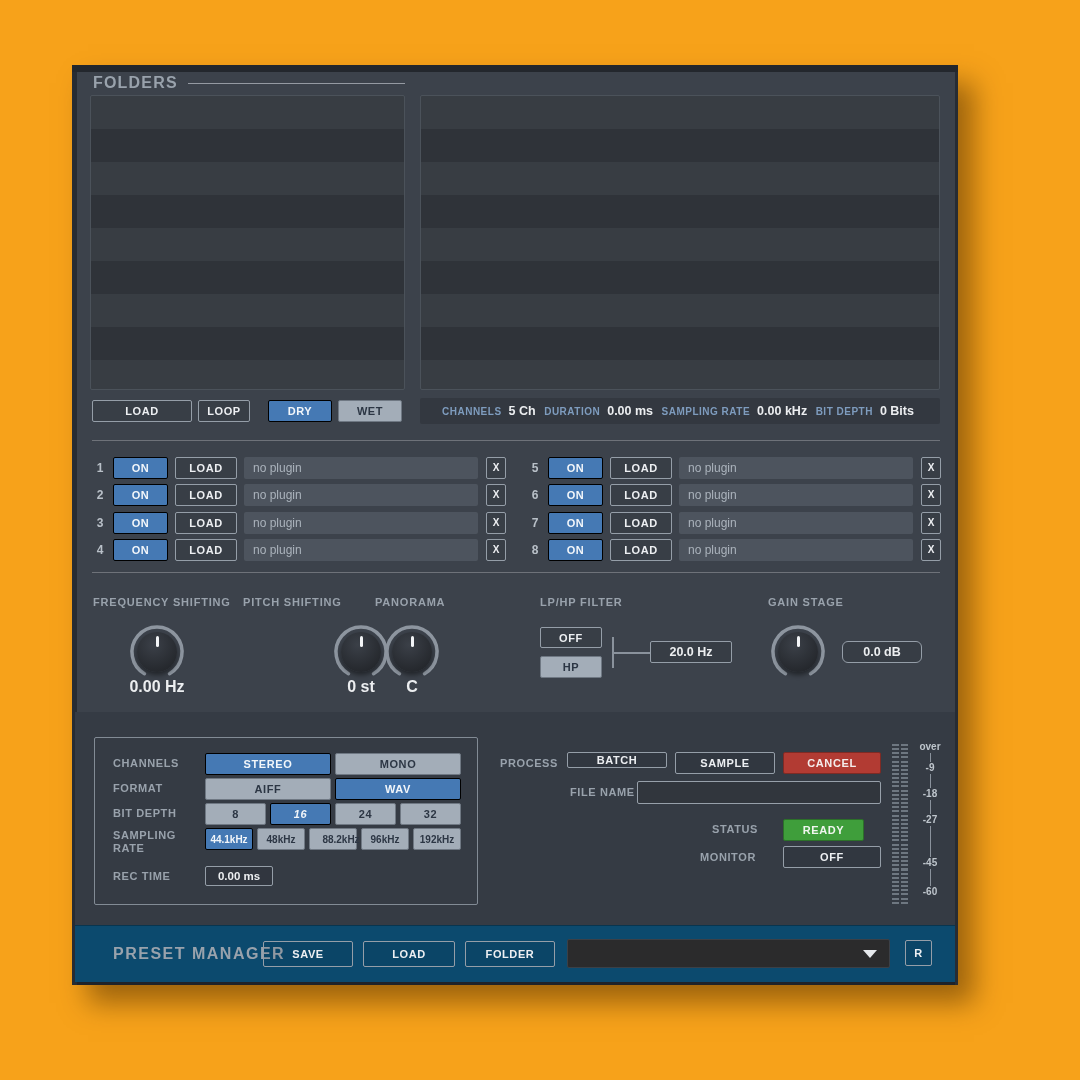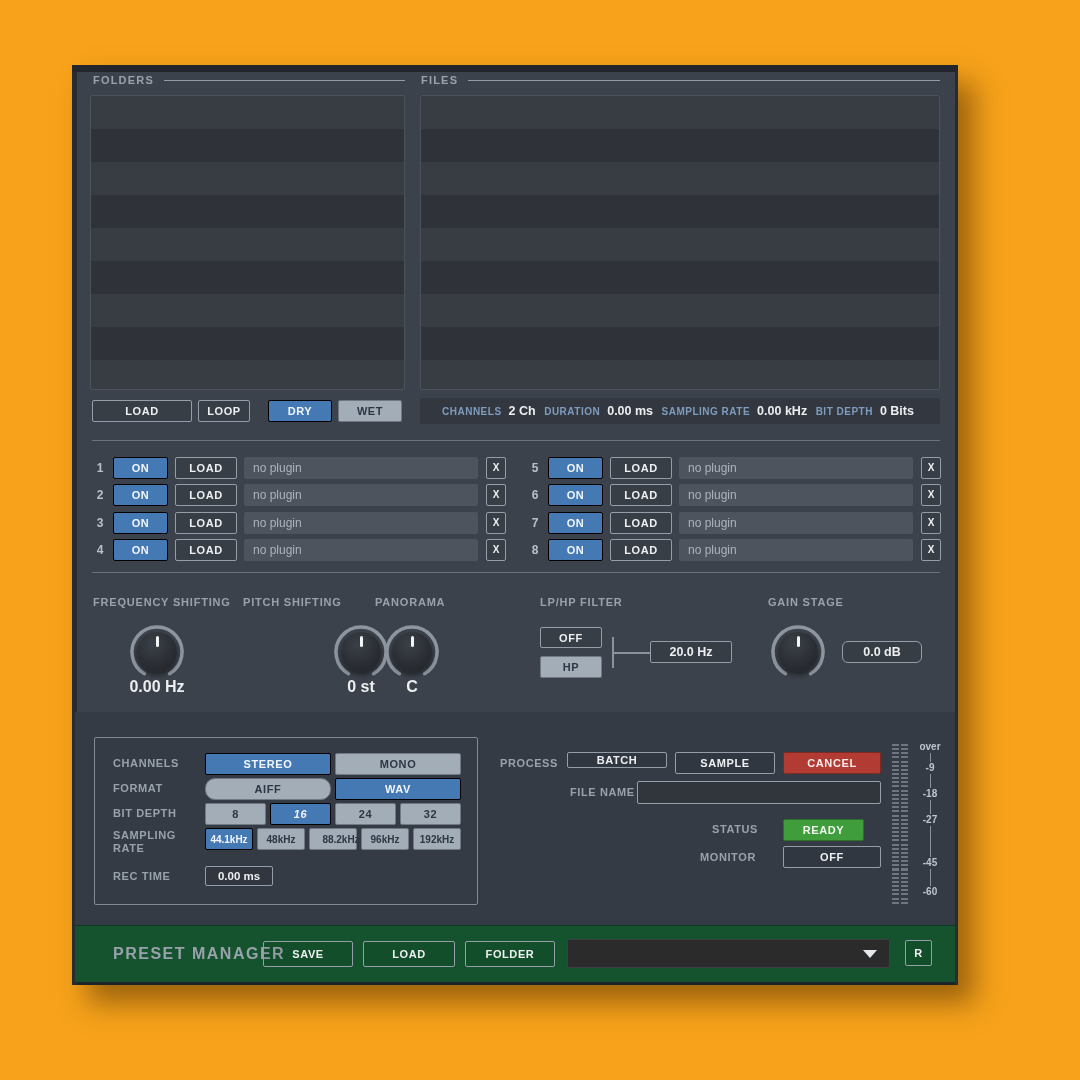--- a/index.html
+++ b/index.html
@@ -12,21 +12,21 @@
     box-shadow: 16px 18px 26px rgba(70,40,0,0.50),
                 inset 0 7px 0 0 #23272D,
                 inset 5px 0 0 0 #272C33,
                 inset -3px 0 0 0 #272C33,
                 inset 0 -3px 0 0 #1F2329;
   }
   .abs { position:absolute; }
 
   
   .sec-header { display:flex; align-items:center; }
-  .sec-label { font-size:11px; font-weight:bold; letter-spacing:1.2px; color:#99A2AC; }
+  .sec-label { font-size:16px; font-weight:bold; letter-spacing:1.2px; color:#99A2AC; }
   .sec-line { flex:1; height:1px; background:rgba(222,228,235,0.55); margin-left:10px; }
 
   
   .listbox {
     border:1px solid #4B525A; border-radius:2px;
     background:repeating-linear-gradient(to bottom,#383D43 0px 33px,#2F3339 33px 66px);
   }
 
   
   .btn {
@@ -105,58 +105,54 @@
     width:7px; height:161px;
     background:repeating-linear-gradient(to bottom, #6E7781 0px 2px, rgba(0,0,0,0) 2px 4.15px);
   }
   .meter-scale-label {
     position:absolute; width:40px; text-align:center;
     font-size:10px; font-weight:bold; color:#BEC5CC;
     background:#353B44; line-height:12px;
   }
 
   
-  #preset-bar { background:#14532d; border-top:1px solid rgba(0,0,0,0.28); }
+  #preset-bar { background:#0c4a6e; border-top:1px solid rgba(0,0,0,0.28); }
   #preset-title { font-size:16px; font-weight:600; letter-spacing:1.5px; color:#99A2AC; }
   #preset-select {
     background:#2B2B2C; border:1px solid #3B4047; border-radius:2px;
     display:flex; align-items:center; justify-content:flex-end; padding-right:12px;
     cursor:pointer;
   }
   .chevron-down {
     width:0; height:0; border-left:7px solid transparent; border-right:7px solid transparent;
     border-top:8px solid #E6E9EC;
   }
 </style>
 </head>
 <body>
 
 <div id="panel">
 
   <div class="abs sec-header" style="left:21px; top:9px; width:312px;">
     <span class="sec-label">FOLDERS</span>
     <span class="sec-line"></span>
   </div>
-  <div class="abs sec-header" style="left:349px; top:9px; width:519px;">
-    <span class="sec-label">FILES</span>
-    <span class="sec-line"></span>
-  </div>
 
   <div class="abs listbox" style="left:18px; top:30px; width:315px; height:295px;"></div>
   <div class="abs listbox" style="left:348px; top:30px; width:520px; height:295px;"></div>
 
   <button class="abs btn dark" style="left:20px; top:335px; width:100px; height:22px;">LOAD</button>
   <button class="abs btn dark" style="left:126px; top:335px; width:52px; height:22px;">LOOP</button>
   <button class="abs btn blue" style="left:196px; top:335px; width:64px; height:22px;">DRY</button>
   <button class="abs btn lgray" style="left:266px; top:335px; width:64px; height:22px;">WET</button>
 
   <div class="abs" id="info-bar" style="left:348px; top:333px; width:520px; height:26px;">
     <div class="info-group">
       <span class="info-label">CHANNELS</span>
-      <span class="info-value">2 Ch</span>
+      <span class="info-value">5 Ch</span>
     </div>
     <div class="info-group">
       <span class="info-label">DURATION</span>
       <span class="info-value">0.00 ms</span>
     </div>
     <div class="info-group">
       <span class="info-label">SAMPLING RATE</span>
       <span class="info-value">0.00 kHz</span>
     </div>
     <div class="info-group">
@@ -279,21 +275,21 @@
 
   <div class="abs" id="bottom-section" style="left:3px; top:647px; width:880px; height:213px;">
 
     <div class="abs" id="settings-panel" style="left:19px; top:25px; width:384px; height:168px;">
 
       <div class="abs set-label" style="left:18px; top:19px;">CHANNELS</div>
       <button class="seg btn blue" style="left:110px; top:15px; width:126px;">STEREO</button>
       <button class="seg btn lgray" style="left:240px; top:15px; width:126px;">MONO</button>
 
       <div class="abs set-label" style="left:18px; top:44px;">FORMAT</div>
-      <button class="seg btn lgray" style="left:110px; top:40px; width:126px;border-radius:10px;">AIFF</button>
+      <button class="seg btn lgray" style="left:110px; top:40px; width:126px;">AIFF</button>
       <button class="seg btn blue" style="left:240px; top:40px; width:126px;">WAV</button>
 
       <div class="abs set-label" style="left:18px; top:69px;">BIT DEPTH</div>
       <button class="seg btn lgray" style="left:110px; top:65px; width:61px;">8</button>
       <button class="seg btn blue" style="left:175px; top:65px; width:61px;font-style:italic;">16</button>
       <button class="seg btn lgray" style="left:240px; top:65px; width:61px;">24</button>
       <button class="seg btn lgray" style="left:305px; top:65px; width:61px;">32</button>
 
       <div class="abs set-label" style="left:18px; top:91px; width:70px; line-height:13px;">SAMPLING RATE</div>
       <button class="seg btn blue" style="left:110px; top:90px; width:48px; font-size:10px; letter-spacing:0;">44.1kHz</button>

